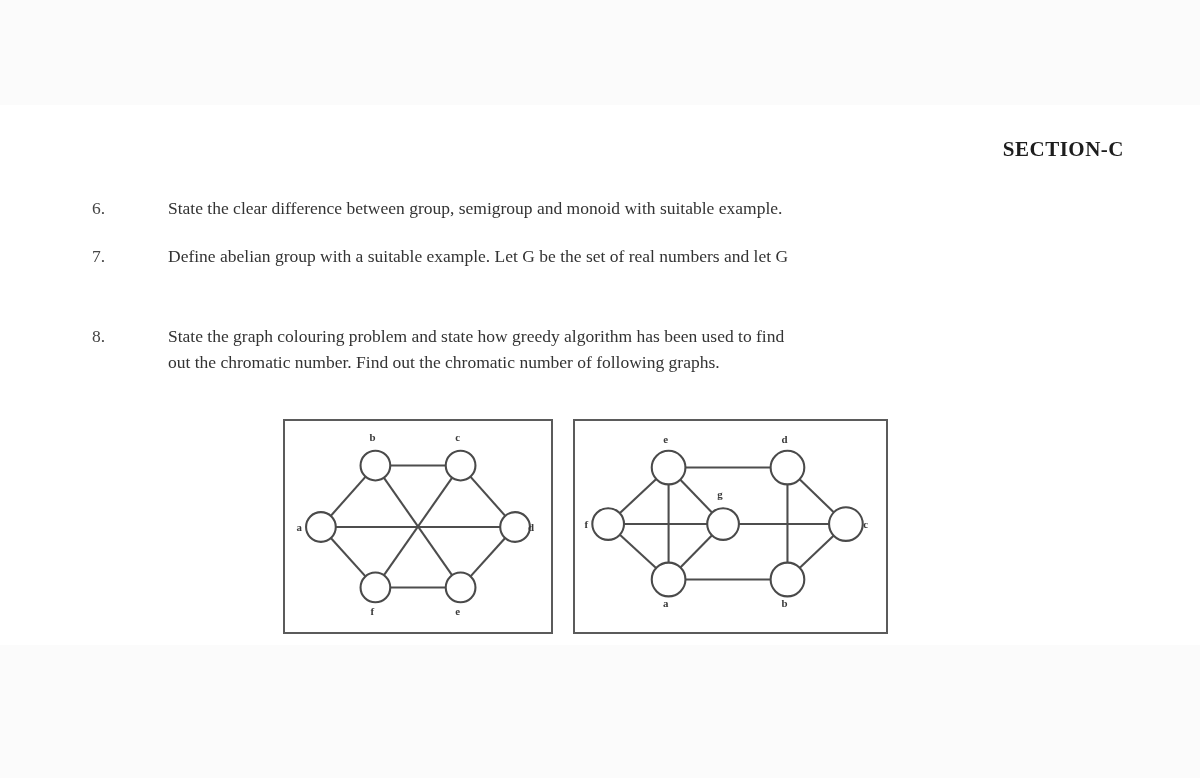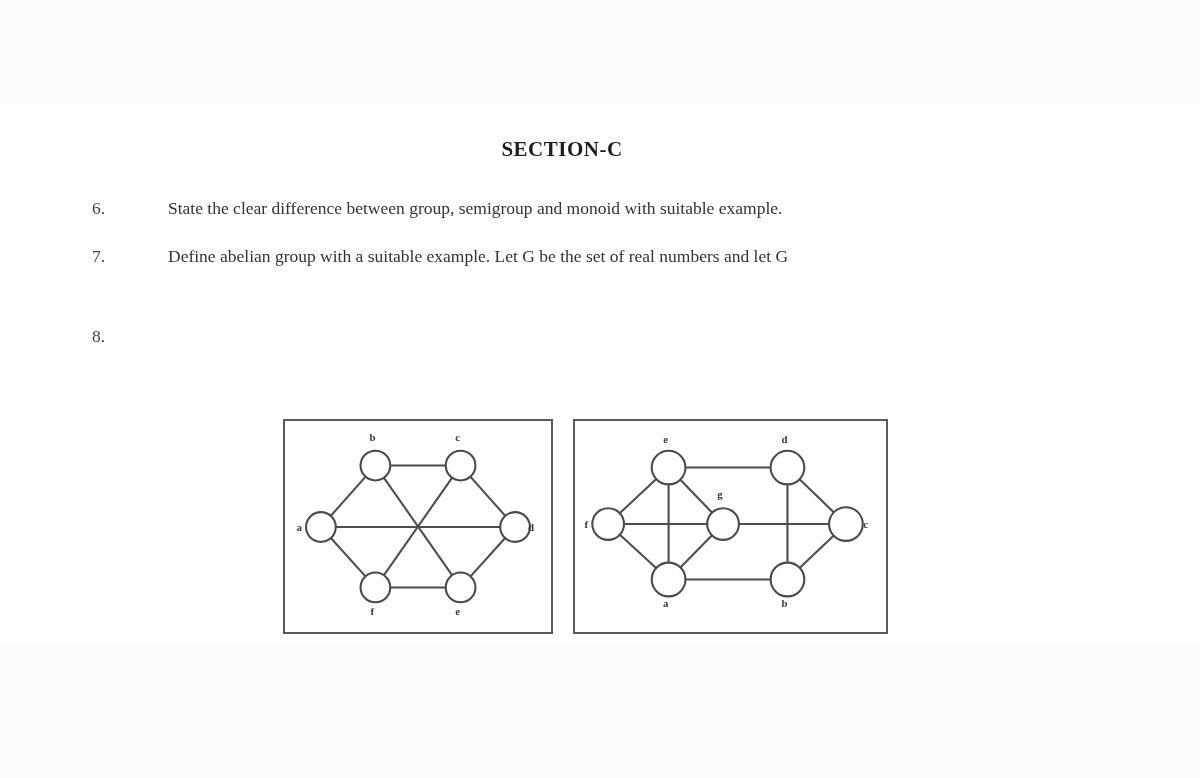--- a/index.html
+++ b/index.html
@@ -34,21 +34,21 @@
     width: 1200px;
     height: 540px;
   }
 
   
   .section-heading {
     position: absolute;
     left: 0;
     top: 32px;
     width: 1124px;
-    text-align: center;
+    text-align: right;
     font-size: 21px;
     font-weight: bold;
     letter-spacing: 0.5px;
     color: #1d1d1d;
     font-family: "Liberation Serif", "DejaVu Serif", serif;
   }
 
   
   .question {
     position: absolute;
@@ -148,20 +148,22 @@
     <div class="question" id="q7">
       <div class="q-number">7.</div>
       <div class="q-text">
         <span class="line">Define abelian group with a suitable example. Let G be the set of real numbers and let G</span>
       </div>
     </div>
 
     <div class="question" id="q8">
       <div class="q-number">8.</div>
       <div class="q-text">
+        <span class="line">State the graph colouring problem and state how greedy algorithm has been used to find</span>
+        <span class="line">out the chromatic number. Find out the chromatic number of following graphs.</span>
       </div>
     </div>
 
     <div class="figures">
       <div class="figure-box" id="figure-1">
         <svg id="svg-graph-1" viewBox="0 0 268 213" xmlns="http://www.w3.org/2000/svg">
             <line x1="91" y1="45" x2="177" y2="45" class="graph-edge"></line>
             <line x1="91" y1="168" x2="177" y2="168" class="graph-edge"></line>
             <line x1="36" y1="107" x2="232" y2="107" class="graph-edge"></line>
             <line x1="36" y1="107" x2="91" y2="45" class="graph-edge"></line>

